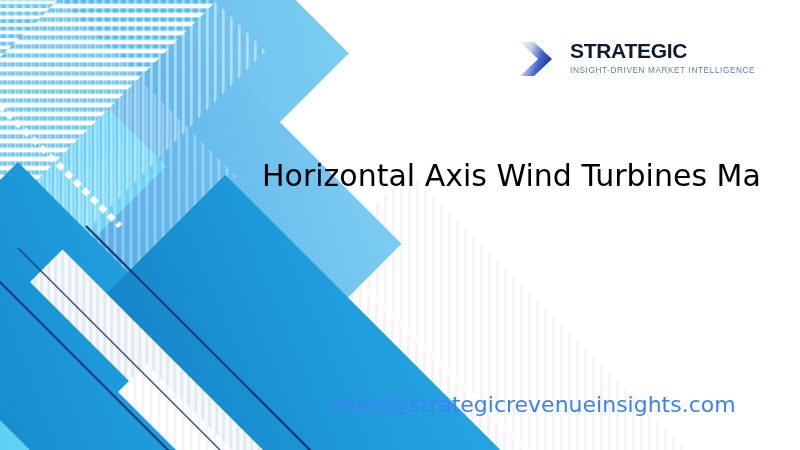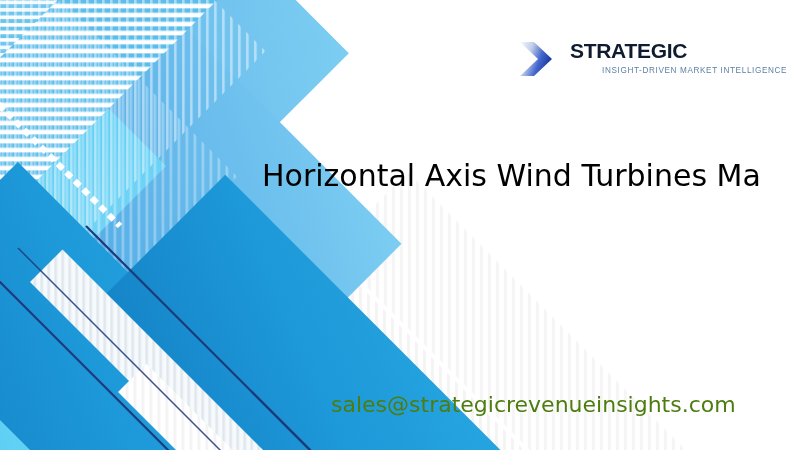--- a/index.html
+++ b/index.html
@@ -57,41 +57,40 @@
     font-family: "Liberation Sans", sans-serif;
   }
   .logo-tagline {
     color: #5d7fa5;
     font-size: 8.2px;
     letter-spacing: 0.62px;
     line-height: 14px;
     white-space: nowrap;
     margin-top: 3px;
     font-family: "Liberation Sans", sans-serif;
-    margin-left: 32px;
   }
 
   
   .title {
     position: absolute;
     left: 262px;
     top: 156px;
     width: 560px;
     color: #000000;
     font-size: 30px;
     line-height: 40px;
     white-space: nowrap;
     font-family: "DejaVu Sans", sans-serif;
     font-weight: normal;
   }
   .email {
     position: absolute;
     left: 331px;
     top: 390px;
-    color: #4d7c0f;
+    color: #3b82f6;
     font-size: 22px;
     line-height: 30px;
     white-space: nowrap;
     font-family: "DejaVu Sans", sans-serif;
     font-weight: normal;
   }
 </style>
 </head>
 <body>
 

